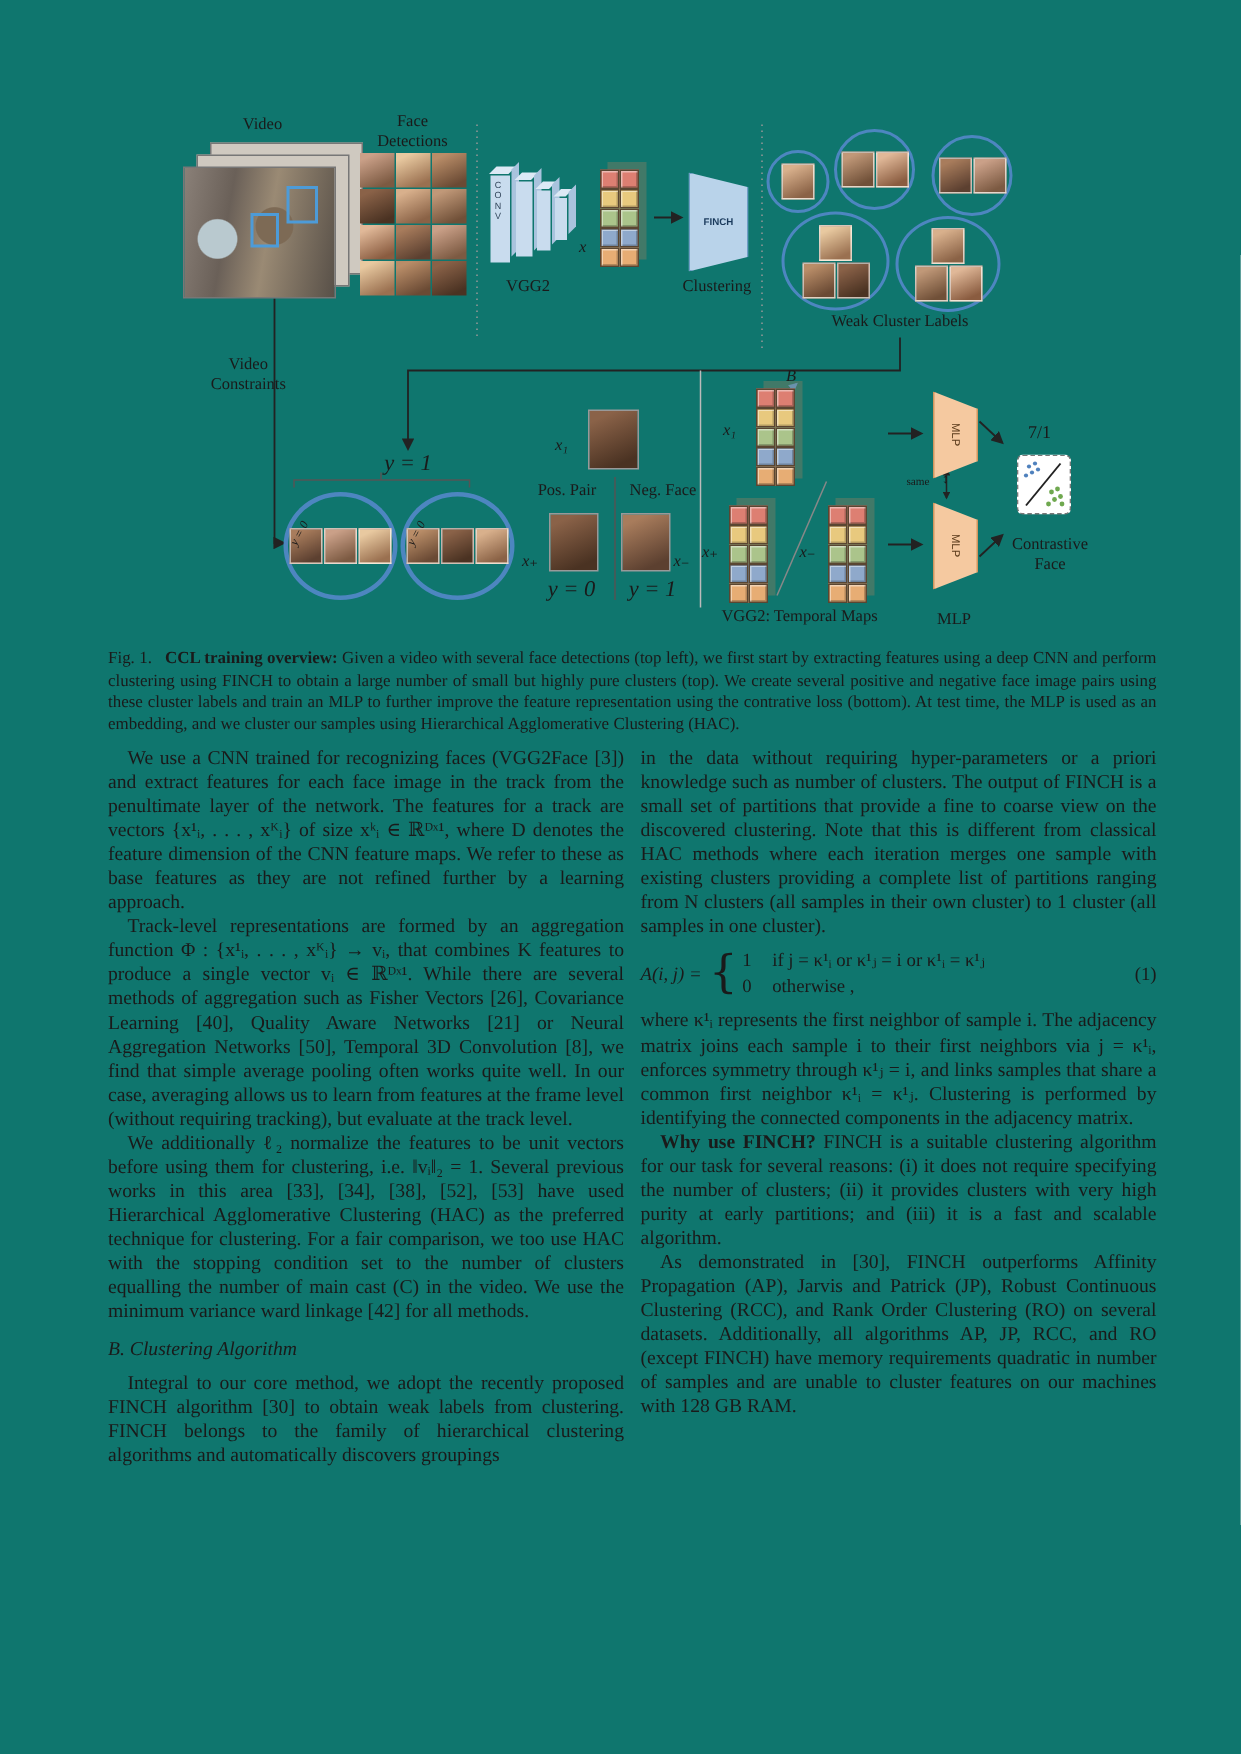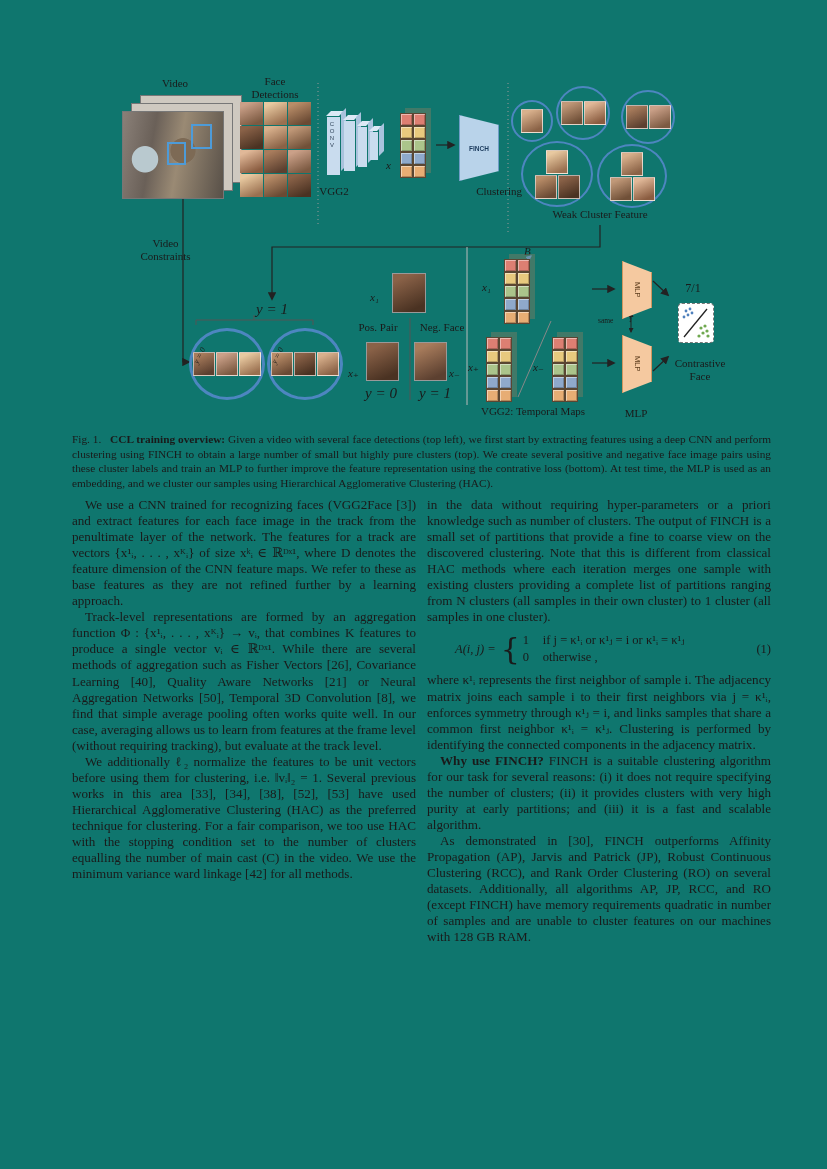--- a/index.html
+++ b/index.html
@@ -57,21 +57,21 @@
   .scatter-box{position:absolute;border:1px dashed #777;border-radius:4px;background:#fff;}
   
   .caption{position:absolute;left:72px;top:432px;width:699px;font-size:11.3px;line-height:14.6px;text-align:justify;}
   
   .cols{position:absolute;left:72px;top:497px;width:699px;display:flex;gap:11px;}
   .col{width:344px;font-size:13.1px;line-height:16.05px;text-align:justify;}
   .col p{margin:0;text-indent:13px;}
   .col p.noindent{text-indent:0;}
   .subhead{font-style:italic;margin:9px 0 7px 0;font-size:13.1px;}
   .equation{display:flex;align-items:center;margin:7px 0 7px 0;font-size:12.5px;}
-  .eq-lhs{font-style:italic;margin-left:28px;}
+  .eq-lhs{font-style:italic;}
   .eq-brace{font-size:30px;font-weight:200;margin:0 3px 0 5px;font-family:"DejaVu Serif",serif;}
   .cases{display:grid;grid-template-columns:10px auto;column-gap:10px;row-gap:1px;}
   .eq-num{margin-left:auto;}
   b{font-weight:bold;font-family:Liberation Serif, serif;}
 </style>
 </head>
 <body>
 
 <div class="page">
 
@@ -142,21 +142,21 @@
         <div class="face" style="background: linear-gradient(155deg, rgb(185, 141, 104) 15%, rgb(106, 74, 52) 85%);"></div>
         <div class="face" style="background: linear-gradient(155deg, rgb(138, 98, 72) 15%, rgb(74, 50, 34) 85%);"></div>
       </div>
 
     <div class="conv-block" style="left:327px;top:42px;width:13px;height:58px;">
       <span class="conv-text">CONV</span>
     </div>
     <div class="conv-block" style="left:344px;top:46px;width:11px;height:50px;"></div>
     <div class="conv-block" style="left:358px;top:52px;width:9px;height:40px;"></div>
     <div class="conv-block" style="left:370px;top:57px;width:8px;height:28px;"></div>
-    <div class="fig-abs fig-label" style="left:304px;top:110px;width:60px;">VGG2</div>
+    <div class="fig-abs fig-label" style="left:322px;top:110px;width:60px;">VGG2</div>
 
     <div class="fig-abs math" style="left:386px;top:84px;">x</div>
     <div class="stack" style="left:400px;top:38px;">
         <div class="cube-row">
           <div class="cube" style="background: rgb(221, 127, 114);"></div>
           <div class="cube" style="background: rgb(221, 127, 114);"></div>
         </div>
         <div class="cube-row">
           <div class="cube" style="background: rgb(232, 201, 126);"></div>
           <div class="cube" style="background: rgb(232, 201, 126);"></div>
@@ -171,21 +171,21 @@
         </div>
         <div class="cube-row">
           <div class="cube" style="background: rgb(231, 173, 116);"></div>
           <div class="cube" style="background: rgb(231, 173, 116);"></div>
         </div>
       </div>
 
     <div class="finch" style="left:459px;top:40px;width:38px;height:64px;">
       <span>FINCH</span>
     </div>
-    <div class="fig-abs fig-label" style="left:434px;top:110px;width:88px;text-align:right;">Clustering</div>
+    <div class="fig-abs fig-label" style="left:434px;top:110px;width:88px;">Clustering</div>
 
     <div class="fig-abs cluster" style="left:511px;top:25px;width:42px;height:42px;">
         <div class="face" style="background: linear-gradient(155deg, rgb(216, 176, 140) 15%, rgb(138, 98, 70) 85%);"></div>
       </div>
     <div class="fig-abs cluster" style="left:556px;top:11px;width:54px;height:54px;">
         <div class="face" style="background: linear-gradient(155deg, rgb(192, 152, 120) 15%, rgb(112, 80, 56) 85%);"></div>
         <div class="face" style="background: linear-gradient(155deg, rgb(224, 184, 152) 15%, rgb(138, 92, 64) 85%);"></div>
       </div>
     <div class="fig-abs cluster" style="left:621px;top:15px;width:54px;height:54px;">
         <div class="face" style="background: linear-gradient(155deg, rgb(168, 124, 92) 15%, rgb(92, 64, 48) 85%);"></div>
@@ -194,21 +194,21 @@
     <div class="fig-abs cluster c3" style="left:521px;top:66px;width:72px;height:66px;">
         <div class="face" style="background: linear-gradient(155deg, rgb(232, 201, 160) 15%, rgb(154, 112, 80) 85%);"></div>
         <div class="face" style="background: linear-gradient(155deg, rgb(185, 141, 104) 15%, rgb(106, 74, 52) 85%);"></div>
         <div class="face" style="background: linear-gradient(155deg, rgb(138, 98, 72) 15%, rgb(74, 50, 34) 85%);"></div>
       </div>
     <div class="fig-abs cluster c3" style="left:597px;top:69px;width:70px;height:64px;">
         <div class="face" style="background: linear-gradient(155deg, rgb(216, 176, 140) 15%, rgb(138, 98, 70) 85%);"></div>
         <div class="face" style="background: linear-gradient(155deg, rgb(192, 152, 120) 15%, rgb(112, 80, 56) 85%);"></div>
         <div class="face" style="background: linear-gradient(155deg, rgb(224, 184, 152) 15%, rgb(138, 92, 64) 85%);"></div>
       </div>
-    <div class="fig-abs fig-label" style="left:525px;top:133px;width:150px;">Weak Cluster Feature</div>
+    <div class="fig-abs fig-label" style="left:525px;top:133px;width:150px;">Weak Cluster Labels</div>
 
     <div class="fig-abs fig-label ml" style="left:118px;top:162px;width:95px;">Video
 Constraints</div>
 
     <div class="fig-abs smallmath" style="left:247px;top:226px;width:50px;text-align:center;">y = 1</div>
     <div class="pair-ellipse" style="left:189px;top:253px;">
       <span class="rot-y0">y = 0</span>
     <div class="face" style="background: linear-gradient(155deg, rgb(168, 124, 92) 15%, rgb(92, 64, 48) 85%);"></div>
         <div class="face" style="background: linear-gradient(155deg, rgb(202, 160, 136) 15%, rgb(124, 90, 66) 85%);"></div>
         <div class="face" style="background: linear-gradient(155deg, rgb(232, 201, 160) 15%, rgb(154, 112, 80) 85%);"></div>
@@ -301,21 +301,21 @@
           <div class="cube" style="background: rgb(231, 173, 116);"></div>
         </div>
       </div>
 
     <div class="mlp-trap" style="left:622px;top:186px;width:28px;height:56px;">
       <span>MLP</span>
     </div>
     <div class="mlp-trap" style="left:622px;top:260px;width:28px;height:56px;">
       <span>MLP</span>
     </div>
-    <div class="fig-abs" style="left: 598px; top: 241px; width: 28px; font-size: 7.5px; text-align: left; position: absolute;">same<span style="position: absolute; left: 30px; top: -2px; font-size: 9px;">↕</span></div>
+    <div class="fig-abs" style="left: 598px; top: 241px; width: 28px; font-size: 7.5px; text-align: center; position: absolute;">same<span style="position: absolute; left: 30px; top: -2px; font-size: 9px;">↕</span></div>
 
     <div class="fig-abs" style="left:676px;top:206px;width:34px;text-align:center;font-size:12px;">7/1</div>
     <div class="scatter-box" style="left:678px;top:228px;width:34px;height:38px;">
       <svg width="34" height="38">
         <line x1="5" y1="33" x2="28" y2="5" stroke="#222" stroke-width="1.3"></line>
         <circle cx="7" cy="7" r="1.4" fill="#4f81bd"></circle>
           <circle cx="11" cy="5" r="1.4" fill="#4f81bd"></circle>
         <circle cx="9" cy="11" r="1.4" fill="#4f81bd"></circle>
           <circle cx="13" cy="9" r="1.4" fill="#4f81bd"></circle>
         <circle cx="5" cy="13" r="1.4" fill="#4f81bd"></circle>
@@ -338,20 +338,22 @@
     <span>Fig. 1.</span>&nbsp;&nbsp;
     <b>CCL training overview:</b>
     <span>Given a video with several face detections (top left), we first start by extracting features using a deep CNN and perform clustering using FINCH to obtain a large number of small but highly pure clusters (top). We create several positive and negative face image pairs using these cluster labels and train an MLP to further improve the feature representation using the contrative loss (bottom). At test time, the MLP is used as an embedding, and we cluster our samples using Hierarchical Agglomerative Clustering (HAC).</span>
   </div>
 
   <div class="cols">
     <div class="col">
       <p>We use a CNN trained for recognizing faces (VGG2Face [3]) and extract features for each face image in the track from the penultimate layer of the network. The features for a track are vectors {x¹ᵢ, . . . , xᴷᵢ} of size xᵏᵢ ∈ ℝᴰˣ¹, where D denotes the feature dimension of the CNN feature maps. We refer to these as base features as they are not refined further by a learning approach.</p>
       <p>Track-level representations are formed by an aggregation function Φ : {x¹ᵢ, . . . , xᴷᵢ} → vᵢ, that combines K features to produce a single vector vᵢ ∈ ℝᴰˣ¹. While there are several methods of aggregation such as Fisher Vectors [26], Covariance Learning [40], Quality Aware Networks [21] or Neural Aggregation Networks [50], Temporal 3D Convolution [8], we find that simple average pooling often works quite well. In our case, averaging allows us to learn from features at the frame level (without requiring tracking), but evaluate at the track level.</p>
       <p>We additionally ℓ₂ normalize the features to be unit vectors before using them for clustering, i.e. ‖vᵢ‖₂ = 1. Several previous works in this area [33], [34], [38], [52], [53] have used Hierarchical Agglomerative Clustering (HAC) as the preferred technique for clustering. For a fair comparison, we too use HAC with the stopping condition set to the number of clusters equalling the number of main cast (C) in the video. We use the minimum variance ward linkage [42] for all methods.</p>
+      <div class="subhead">B. Clustering Algorithm</div>
+      <p>Integral to our core method, we adopt the recently proposed FINCH algorithm [30] to obtain weak labels from clustering. FINCH belongs to the family of hierarchical clustering algorithms and automatically discovers groupings</p>
     </div>
     <div class="col">
       <p class="noindent">in the data without requiring hyper-parameters or a priori knowledge such as number of clusters. The output of FINCH is a small set of partitions that provide a fine to coarse view on the discovered clustering. Note that this is different from classical HAC methods where each iteration merges one sample with existing clusters providing a complete list of partitions ranging from N clusters (all samples in their own cluster) to 1 cluster (all samples in one cluster).</p>
       <div class="equation">
         <span class="eq-lhs">A(i, j) =</span>
         <span class="eq-brace">{</span>
         <span class="cases">
           <span>1</span>
           <span class="mathcond">if j = κ¹ᵢ or κ¹ⱼ = i or κ¹ᵢ = κ¹ⱼ</span>
           <span>0</span>

